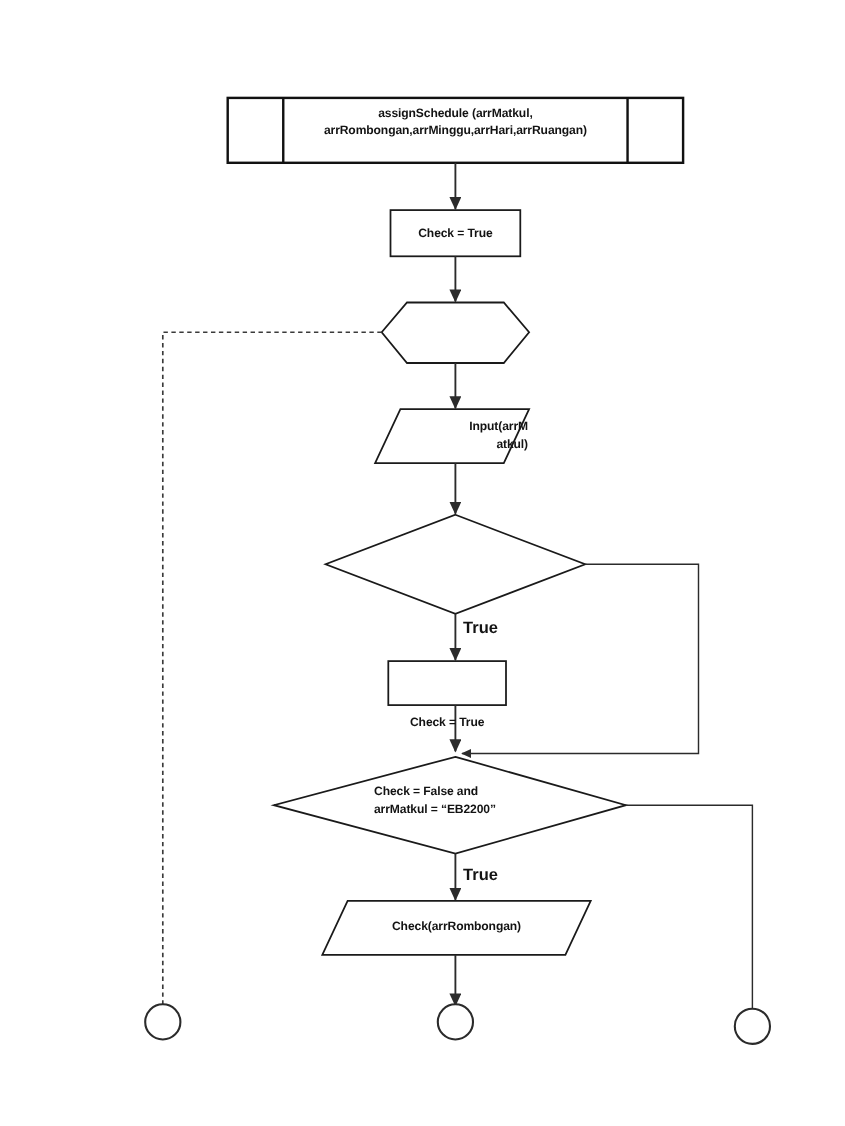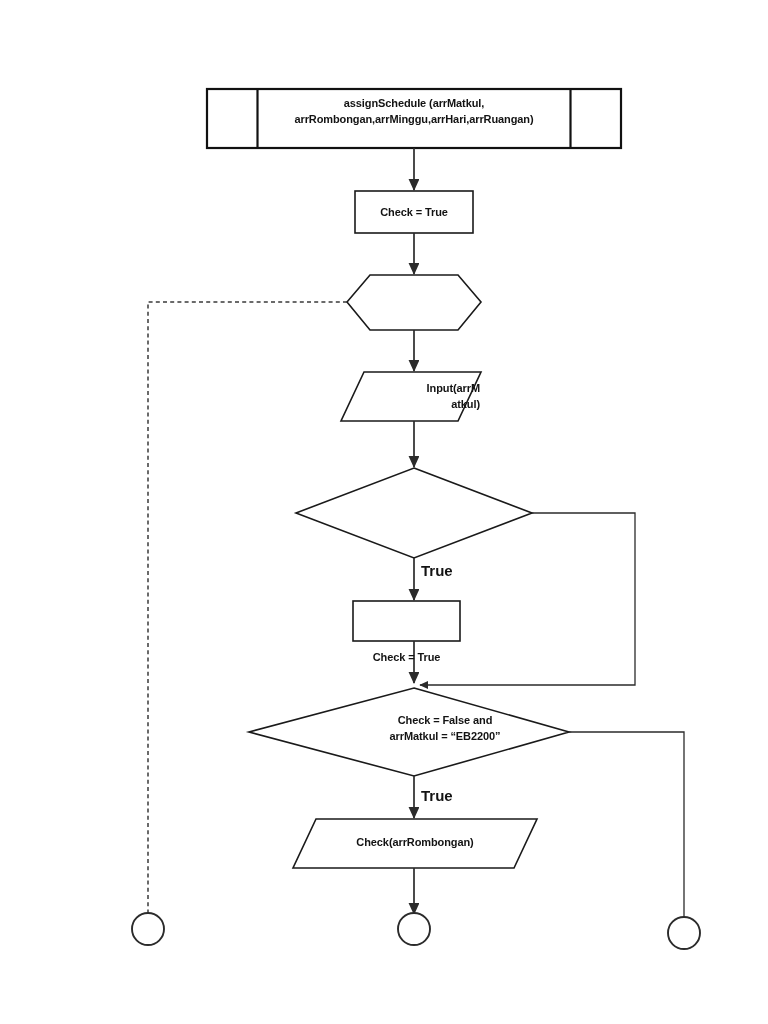--- a/index.html
+++ b/index.html
@@ -74,21 +74,21 @@
     pointer-events: none;
   }
   .edge-label {
     position: absolute;
     font-family: "Liberation Sans", sans-serif;
     font-weight: bold;
     font-size: 15px;
     color: #131313;
   }
   .text-left {
-    text-align: center;
+    text-align: left;
   }
 </style>
 </head>
 <body>
 
 <div id="flowchart-canvas">
 
   <svg class="diagram" viewBox="0 0 768 1024" xmlns="http://www.w3.org/2000/svg">
     <defs>
       <marker id="arrowhead" markerWidth="8" markerHeight="8" refX="6.4" refY="3.2" orient="auto" markerUnits="strokeWidth">

